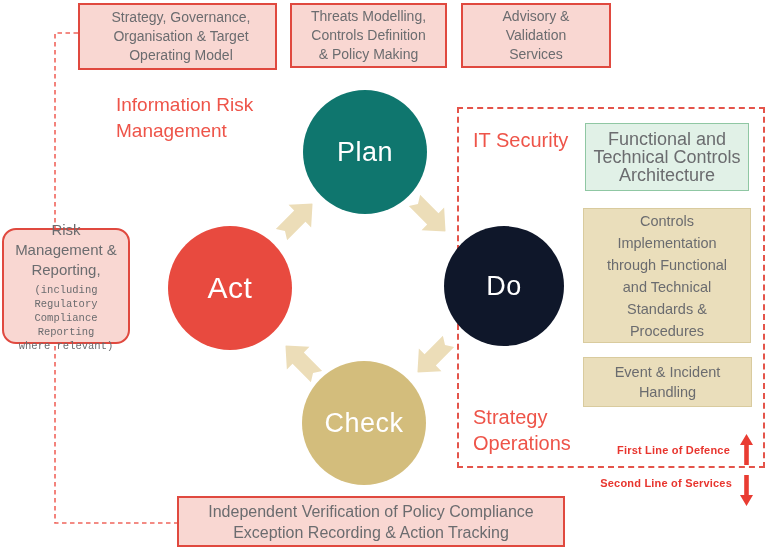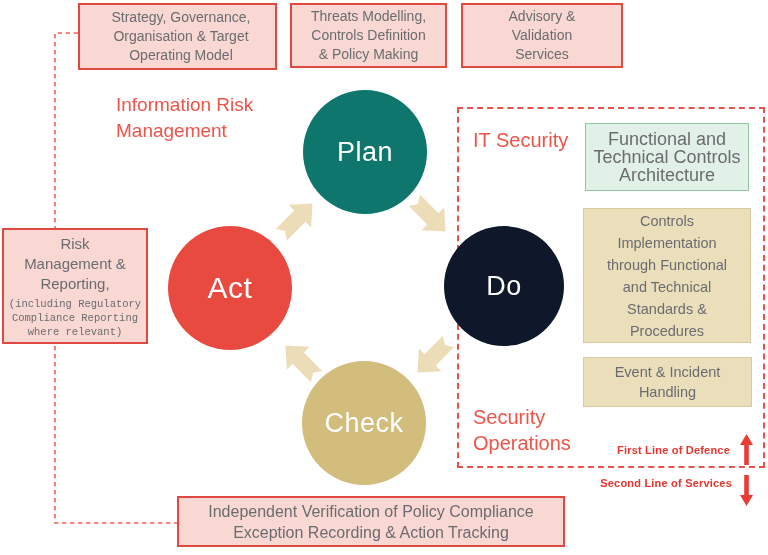--- a/index.html
+++ b/index.html
@@ -28,22 +28,22 @@
     background:#f9d7d2;
     border:2px solid #e0493f;
     color:#6b6c6f;
     display:flex;align-items:center;justify-content:center;
     text-align:center;
     z-index:2;
   }
   .pink-box .txt{font-size:14px;line-height:19px;}
   .box-top1{left:78px;top:3px;width:199px;height:67px;padding-left:7px;}
   .box-top2{left:290px;top:3px;width:157px;height:65px;}
-  .box-top3{left:461px;top:3px;width:162px;height:65px;}
-  .box-left{left:2px;top:228px;width:146px;height:116px;flex-direction:column;}
+  .box-top3{left:461px;top:3px;width:150px;height:65px;}
+  .box-left{left:2px;top:228px;width:128px;height:116px;flex-direction:column;border-radius:14px;}
   .box-left .title{font-size:15px;line-height:20px;}
   .box-left .subtitle{font-size:10.5px;line-height:14px;margin-top:3px;font-family:Liberation Mono, monospace;}
   .box-bottom{left:177px;top:496px;width:388px;height:51px;}
   .box-bottom .txt{font-size:16px;line-height:21px;}
 
   
   .green-box{
     left:585px;top:123px;width:164px;height:68px;
     background:#e1f1e7;border:1.5px solid #8fc7a3;
     color:#6b6c6f;display:flex;align-items:center;justify-content:center;
@@ -118,21 +118,21 @@
   </div>
   <div class="abs pink-box box-top3">
     <span class="txt ml">Advisory &amp;
 Validation
 Services</span>
   </div>
 
   <div class="abs red-heading irm-label ml">Information Risk
 Management</div>
   <div class="abs red-heading it-security">IT Security</div>
-  <div class="abs red-heading security-operations ml">Security
+  <div class="abs red-heading security-operations ml">Strategy
 Operations</div>
 
   <div class="abs pink-box box-left">
     <span class="title ml">Risk
 Management &amp;
 Reporting,</span>
     <span class="subtitle ml">(including Regulatory
 Compliance Reporting
 where relevant)</span>
   </div>

